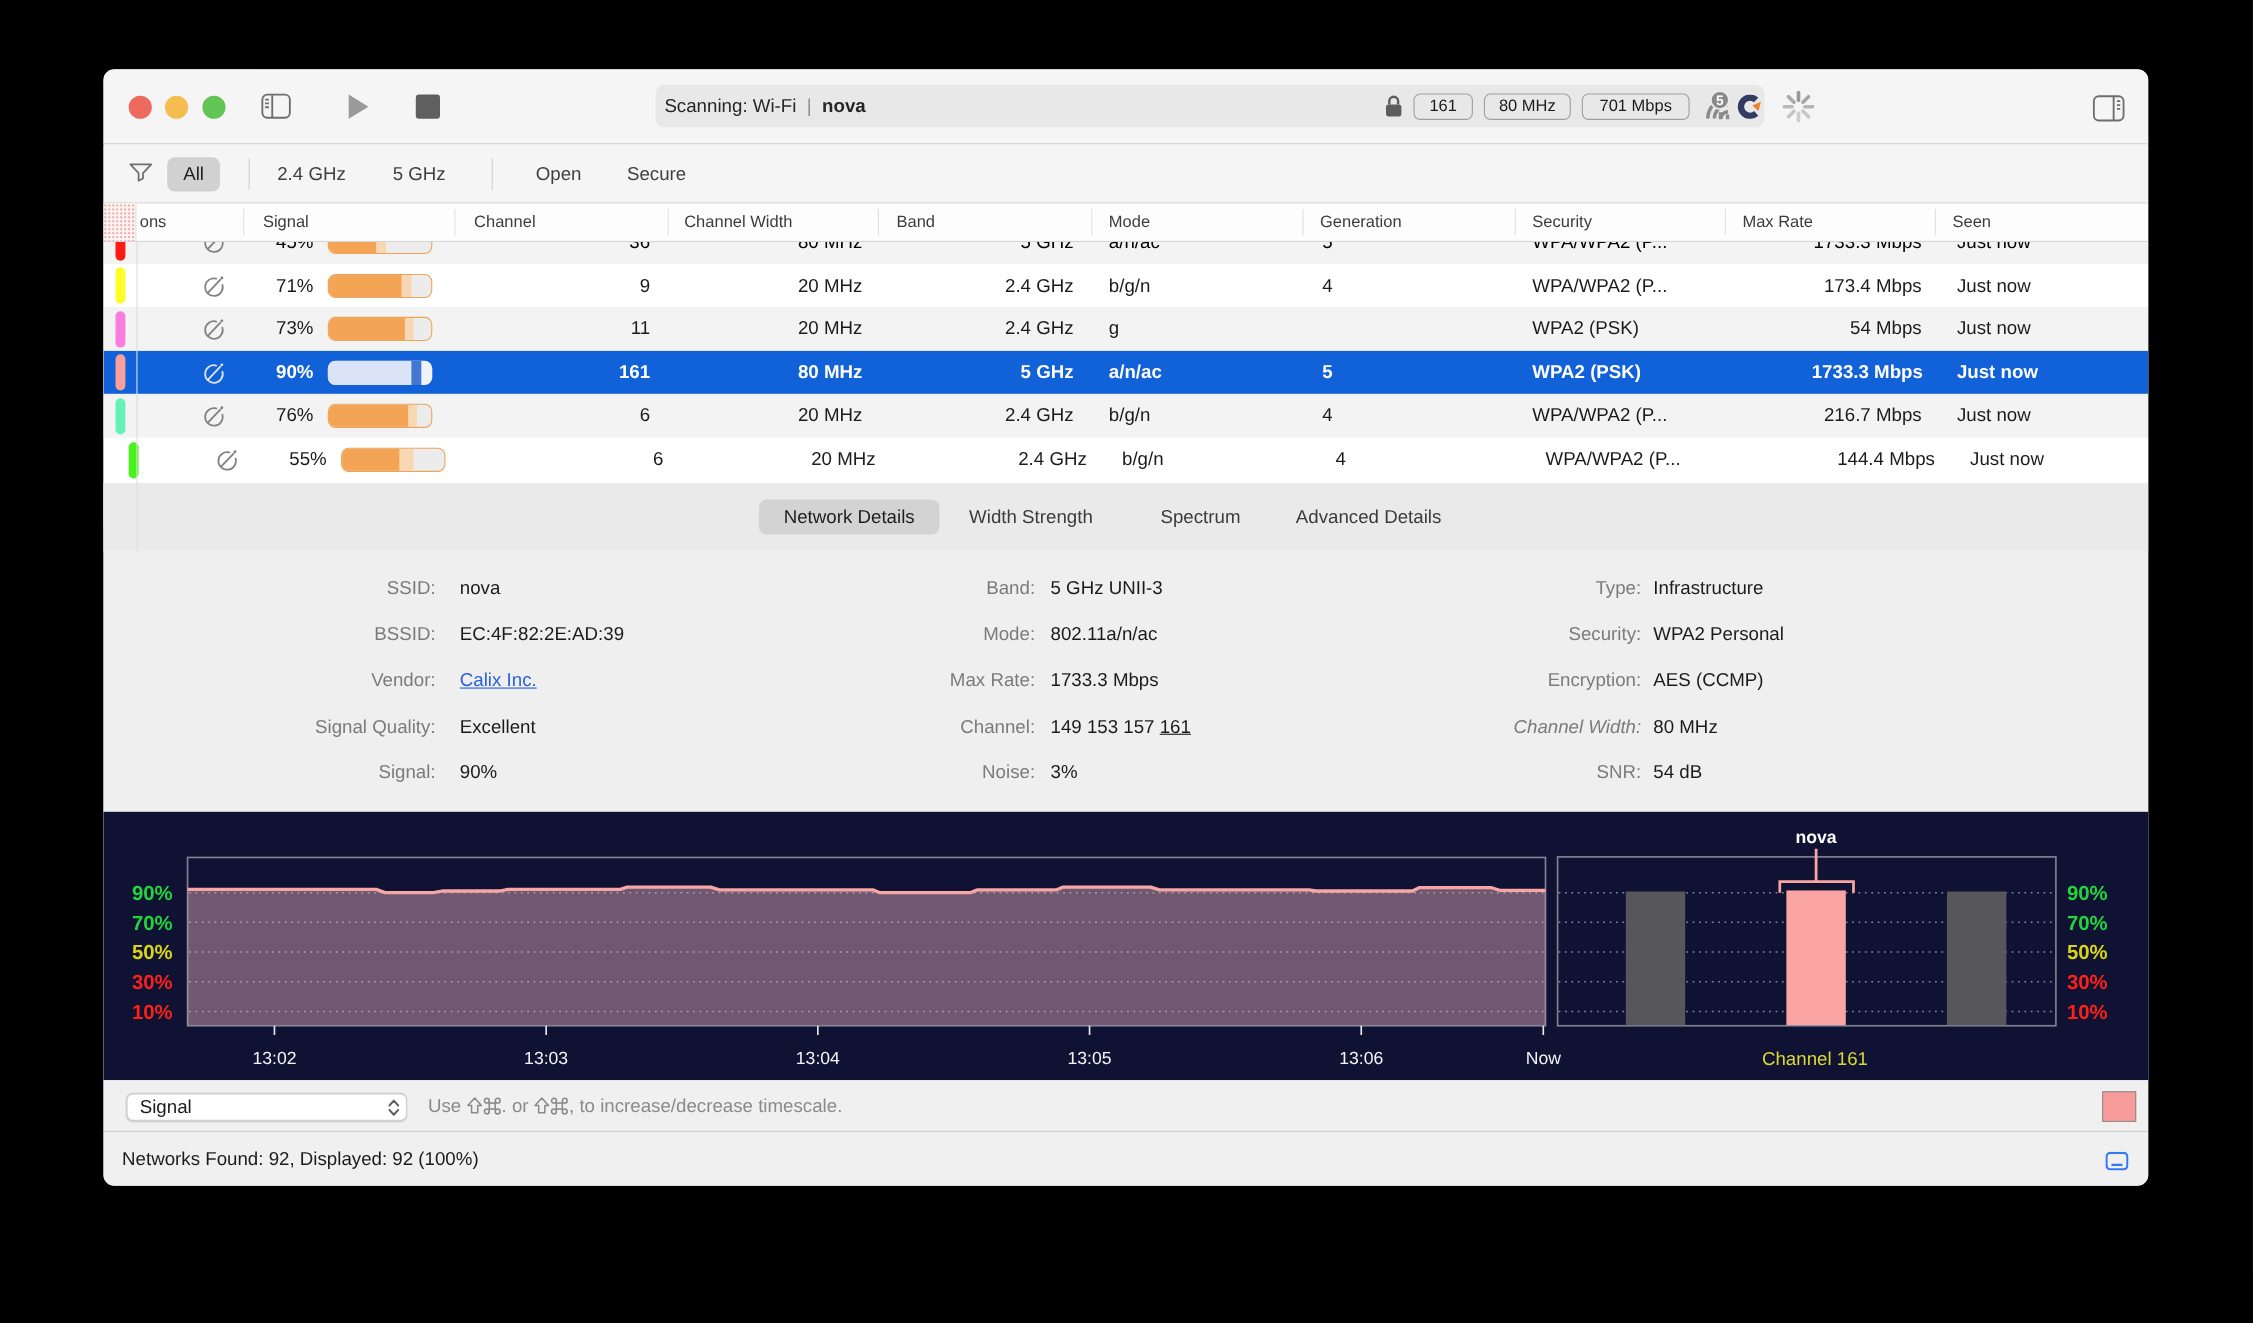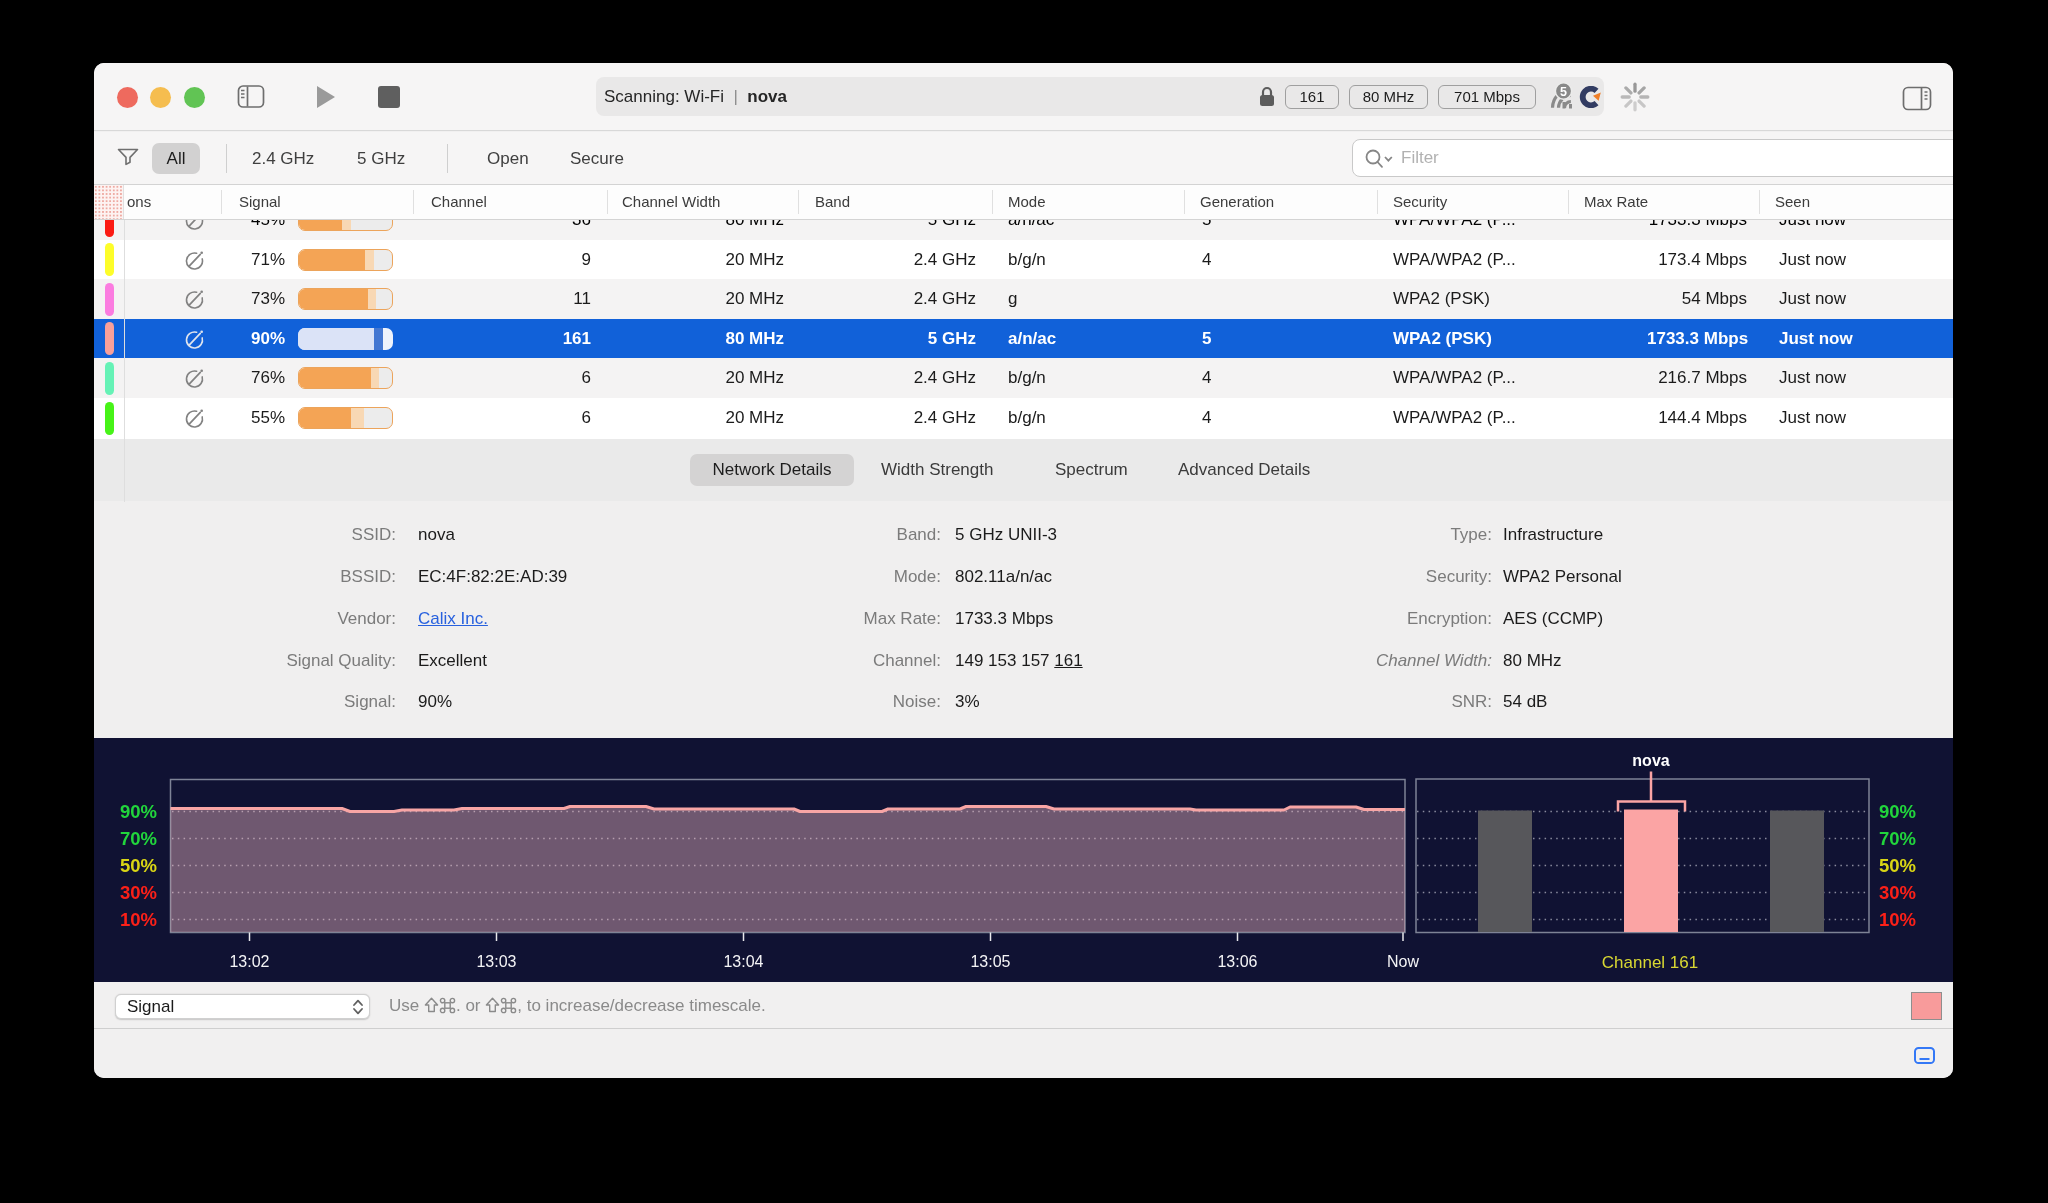--- a/index.html
+++ b/index.html
@@ -116,28 +116,20 @@
     <svg class="abs" style="left:22px; top:14px;" width="24" height="25" viewBox="0 0 24 25">
       <path d="M2.5 3.5 H21.5 L14 11.4 V16.2 L10 18.4 V11.4 Z" fill="none" stroke="#6f6f6f" stroke-width="1.6" stroke-linejoin="round"></path>
     </svg>
     <div class="allpill">All</div>
     <div class="fb-sep" style="left:132px;"></div>
     <div class="fb-txt" style="left:158px;">2.4 GHz</div>
     <div class="fb-txt" style="left:263px;">5 GHz</div>
     <div class="fb-sep" style="left:353px;"></div>
     <div class="fb-txt" style="left:393px;">Open</div>
     <div class="fb-txt" style="left:476px;">Secure</div>
-    <div class="search">
-      <svg class="abs" style="left:11px; top:8px;" width="30" height="22" viewBox="0 0 30 22">
-        <circle cx="9" cy="9" r="6.5" fill="none" stroke="#868686" stroke-width="1.8"></circle>
-        <line x1="13.5" y1="14" x2="18" y2="18.8" stroke="#868686" stroke-width="1.8" stroke-linecap="round"></line>
-        <path d="M21 9 l3.4 3.6 3.4-3.6" fill="none" stroke="#868686" stroke-width="1.8"></path>
-      </svg>
-      <div class="abs" style="left:48px; top:0; height:36px; line-height:36px; font-size:17px; color:#b1b1b1;">Filter</div>
-    </div>
   </div>
 
   <div class="theader">
     <div class="abs" style="left:0; top:0; width:30px; height:34px; background:#fdf3f2; background-image:radial-gradient(#eeaaa2 0.85px, transparent 1px); background-size:3.6px 3.6px; border-right:1px solid #e0e0e0;"></div>
     <div class="hlbl" style="left:33px;">ons</div>
     <div class="hlbl" style="left:145px;">Signal</div>
     <div class="hlbl" style="left:337px;">Channel</div>
     <div class="hlbl" style="left:528px;">Channel Width</div>
     <div class="hlbl" style="left:721px;">Band</div>
     <div class="hlbl" style="left:914px;">Mode</div>
@@ -256,21 +248,21 @@
 <div class="cell num" style="left:130px; width:61px;">76%</div>
 <div class="cell num" style="left:400px; width:97px;">6</div>
 <div class="cell num" style="left:590px; width:100px;">20 MHz</div>
 <div class="cell num" style="left:782px; width:100px;">2.4 GHz</div>
 <div class="cell" style="left:914px;">b/g/n</div>
 <div class="cell" style="left:1108px;">4</div>
 <div class="cell" style="left:1299px;">WPA/WPA2 (P...</div>
 <div class="cell num" style="left:1553px; width:100px;">216.7 Mbps</div>
 <div class="cell" style="left:1685px;">Just now</div>
 </div>
-<div class="row" style="top:178.0px; background:#ffffff; color:#1b1b1b; font-weight:normal;">
+<div class="row" style="top:178.0px; background:#ffffff; color:#1b1b1b; font-weight:normal;margin-left:12px;">
 <div class="cap" style="background:#47f318;"></div>
 <svg class="abs" style="left:89px; top:9px;" width="23" height="23" viewBox="0 0 23 23">
 <path d="M 19.2 9.9 A 8 8 0 1 1 13.6 4.3" fill="none" stroke="#828282" stroke-width="1.6" stroke-linecap="round"></path>
 <line x1="6.4" y1="16.8" x2="17.3" y2="5.3" stroke="#828282" stroke-width="1.7" stroke-linecap="round"></line>
 <circle cx="18.7" cy="3.7" r="1.3" fill="#828282"></circle>
 </svg>
 <div class="bar">
           <div class="abs" style="left:0; top:0; width:65px; height:22px; background:#f8d8b4;"></div>
           <div class="abs" style="left:0; top:0; width:52px; height:22px; background:#f4a455;"></div>
         </div>
@@ -412,19 +404,20 @@
             <circle cx="13.4" cy="3.6" r="2.2"></circle>
             <circle cx="3.6" cy="13.4" r="2.2"></circle>
             <circle cx="13.4" cy="13.4" r="2.2"></circle>
             <rect x="5.8" y="5.8" width="5.4" height="5.4"></rect>
           </g>
         </svg>, to increase/decrease timescale.</div>
     <div class="abs" style="left:1817px; top:10px; width:31px; height:28px; background:#f89b9b; border:1.5px solid #8e8e8e;"></div>
   </div>
 
   <div class="statusbar">
+    <div class="abs" style="left:17px; top:0; height:48px; line-height:48px;">Networks Found: 92, Displayed: 92 (100%)</div>
     <svg class="abs" style="left:1820px; top:17px;" width="21" height="17" viewBox="0 0 21 17">
       <rect x="1" y="1" width="19" height="15" rx="3.6" fill="none" stroke="#3478f6" stroke-width="2"></rect>
       <line x1="5.5" y1="12" x2="15.5" y2="12" stroke="#3478f6" stroke-width="2"></line>
     </svg>
   </div>
 
 </div>
 
 </body></html>

